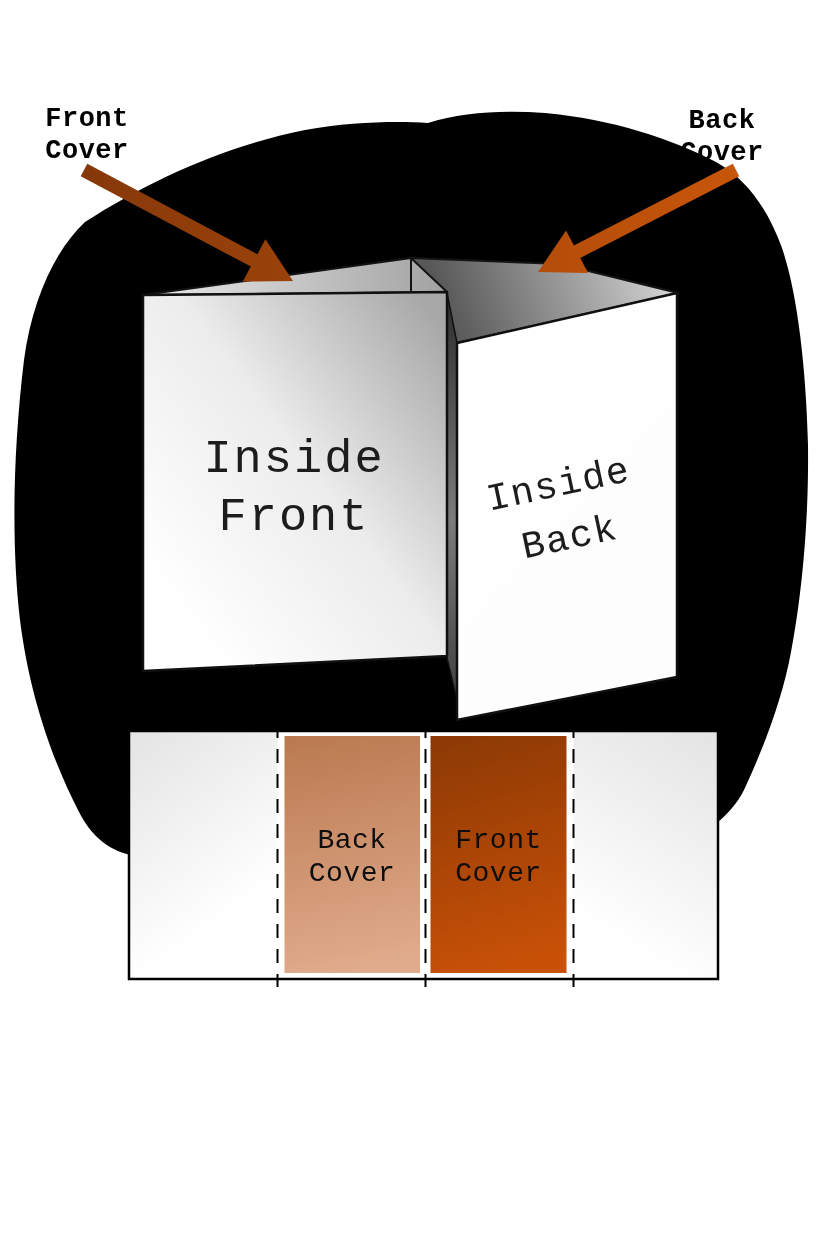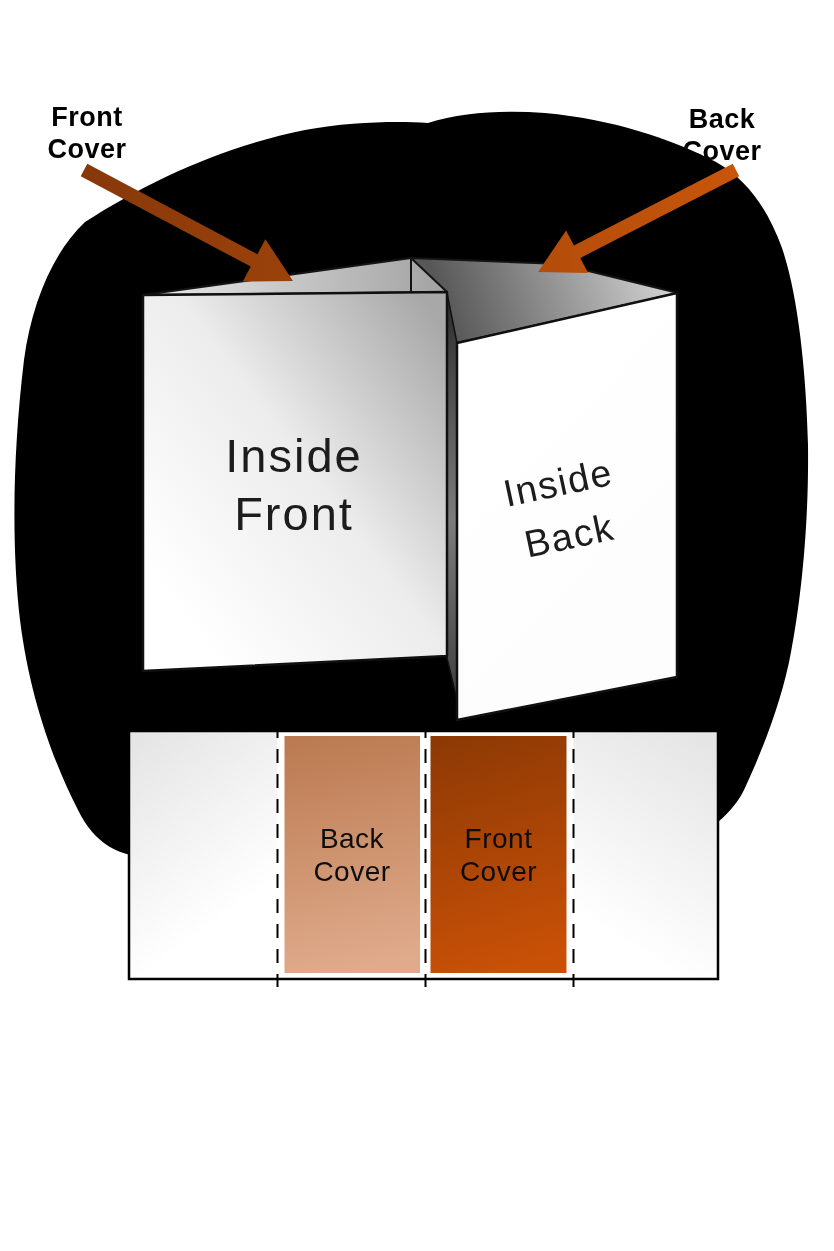--- a/index.html
+++ b/index.html
@@ -1,17 +1,17 @@
 <!DOCTYPE html>
 <html><head>
 <meta charset="utf-8">
 <style>
   html,body{margin:0;padding:0;background:#ffffff;}
   .stage{position:relative;width:834px;height:1251px;background:#ffffff;overflow:hidden;
-         font-family:Liberation Sans, sans-serif;}
+         font-family:Liberation Mono, monospace;}
   svg{position:absolute;left:0;top:0;}
   .callout-text{font-size:27px;font-weight:600;fill:#000000;letter-spacing:0.5px;}
   .panel-text-lg{font-size:47px;font-weight:400;fill:#1c1c1c;letter-spacing:2px;}
   .panel-text-md{font-size:38px;font-weight:400;fill:#1c1c1c;letter-spacing:1.5px;}
   .swatch-text{font-size:28px;font-weight:500;fill:#0d0d0d;letter-spacing:0.5px;}
   text{text-anchor:middle;}
 </style>
 </head>
 <body>
 

